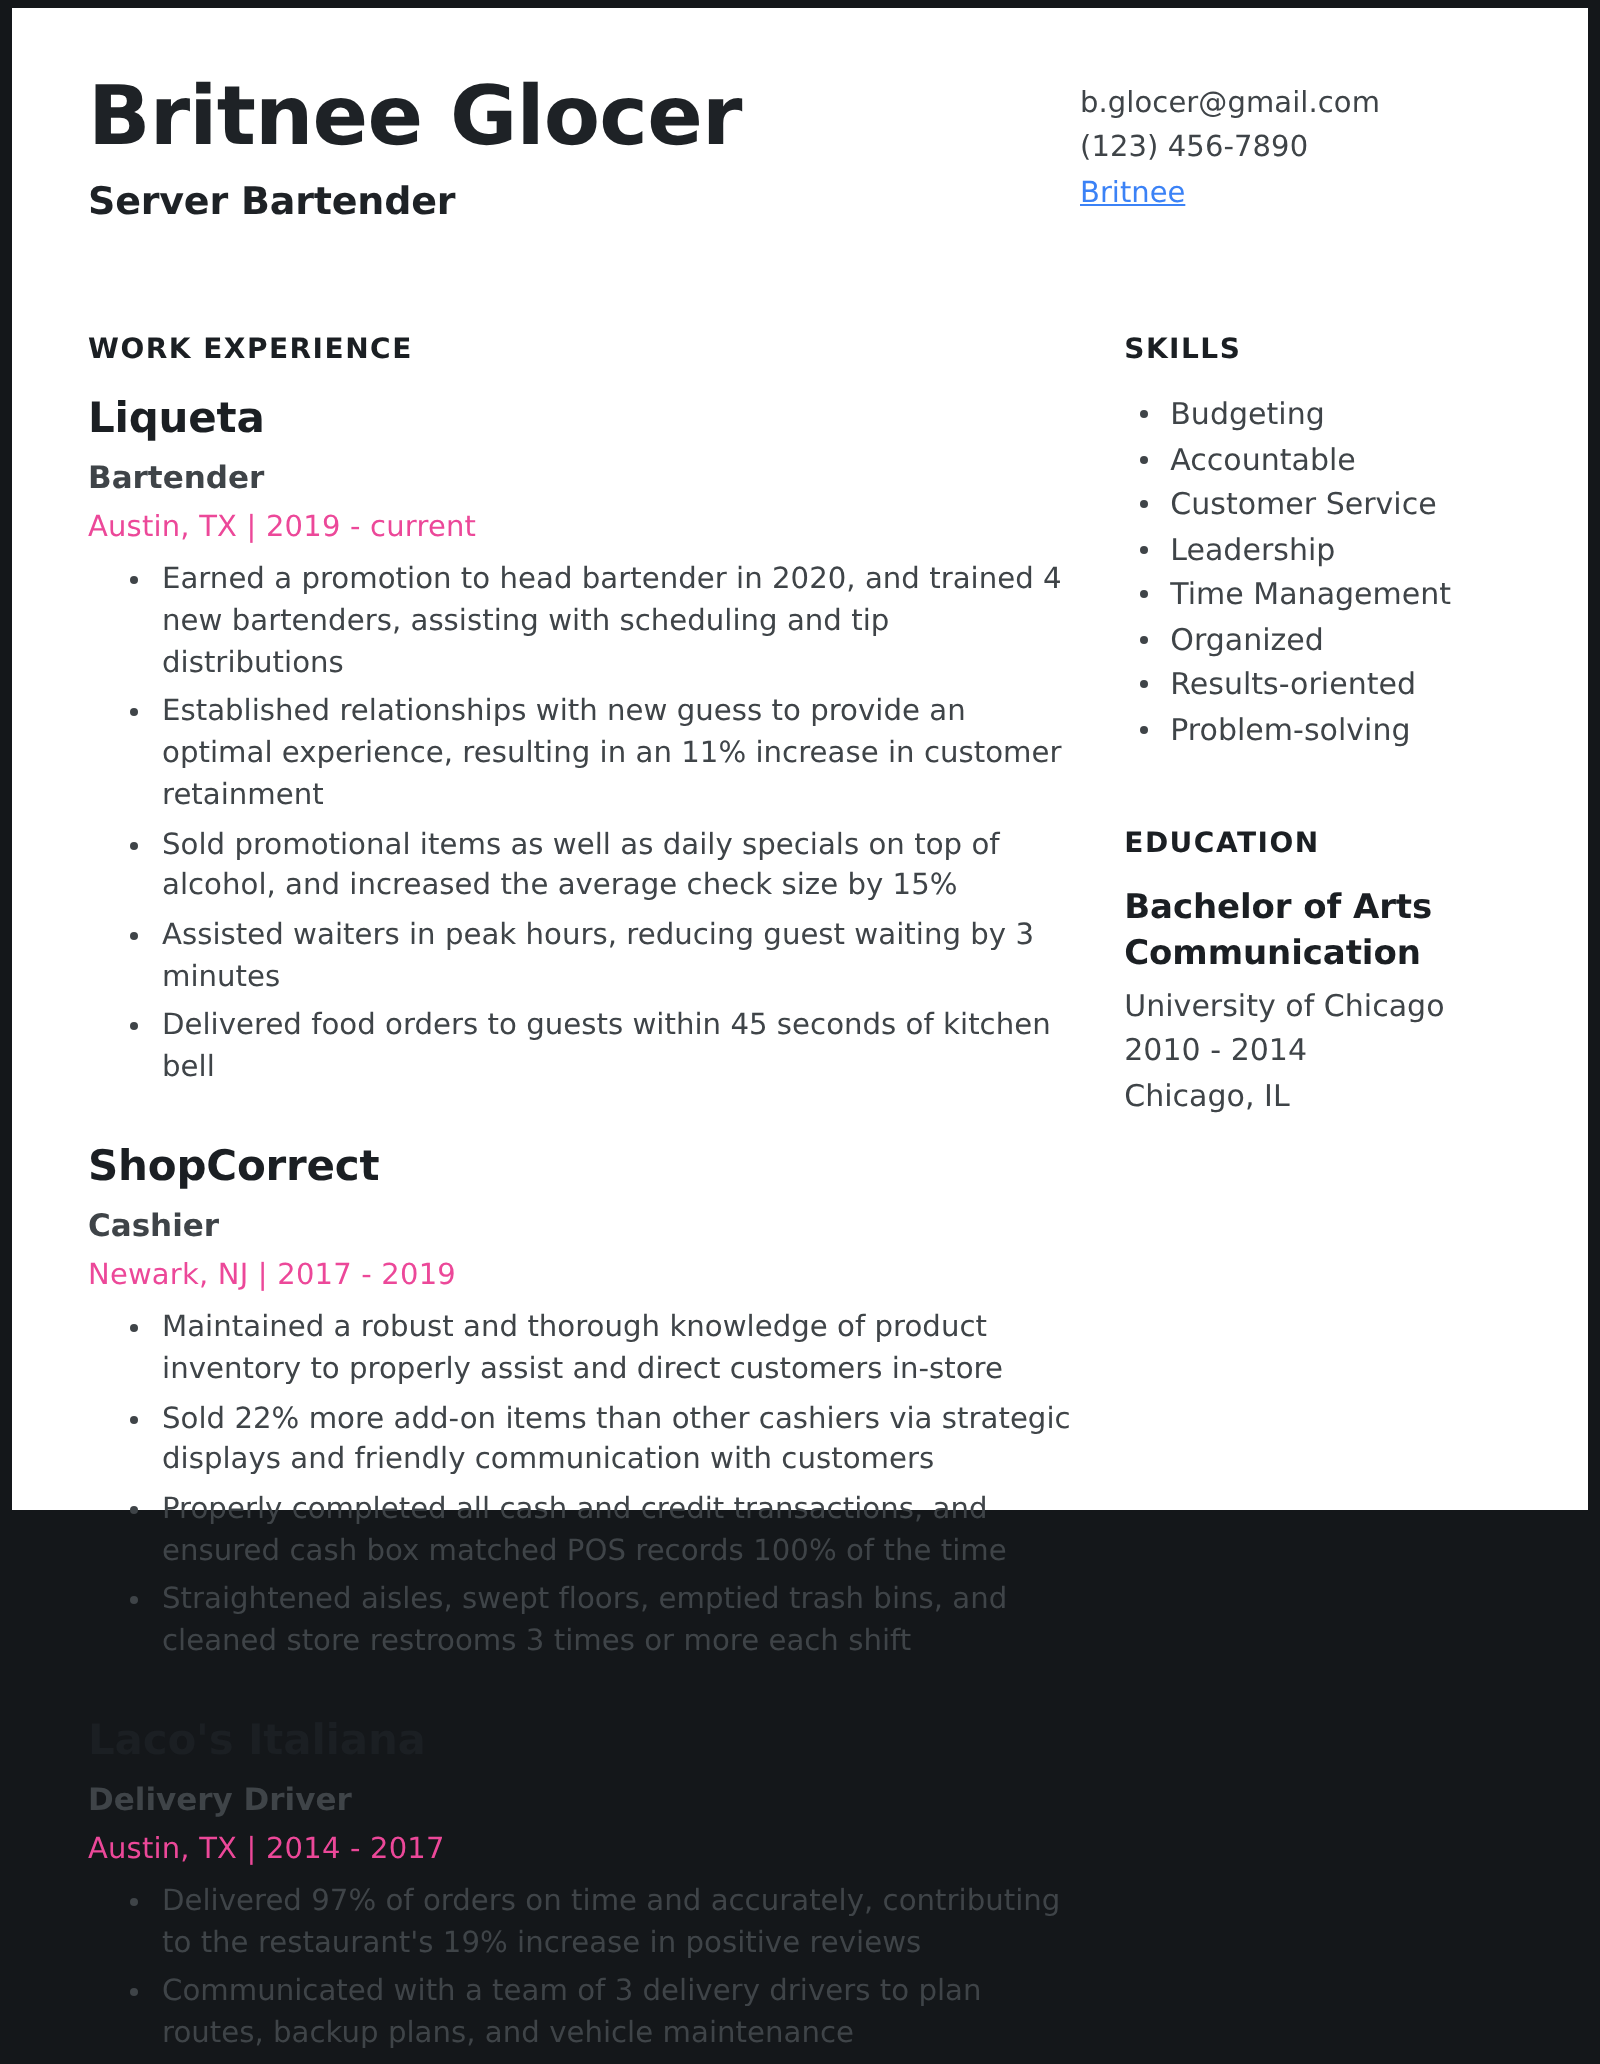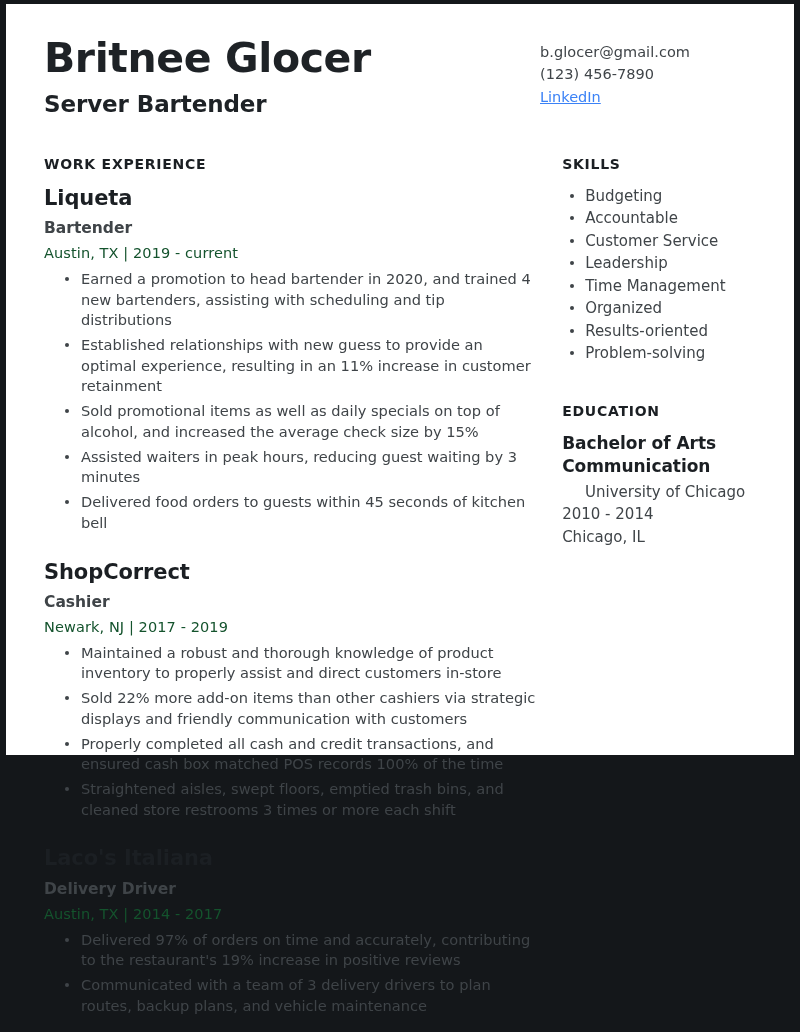--- a/index.html
+++ b/index.html
@@ -41,25 +41,25 @@
   .name {
     font-size: 41px;
     font-weight: bold;
     letter-spacing: -0.4px;
     color: #1e2226;
     line-height: 1.08;
     margin: 0;
     white-space: nowrap;
   }
   .job-title {
-    font-size: 23px;
+    font-size: 19px;
     font-weight: bold;
     color: #1e2226;
     letter-spacing: -0.1px;
-    margin: 11px 0 0 0;
+    margin: 11px 0 16px 0;
     line-height: 1.15;
   }
 
   .contact {
     width: 236px;
     padding-top: 7px;
     padding-left: 8px;
   }
   .contact-line {
     font-size: 14.5px;
@@ -107,21 +107,21 @@
   }
   .job-role {
     font-size: 15.5px;
     color: #3f4448;
     line-height: 1.3;
     margin-bottom: 6px;
     font-weight: bold;
   }
   .job-meta {
     font-size: 14.5px;
-    color: #14532d;
+    color: #ec4899;
     line-height: 1.3;
     margin-bottom: 6px;
     letter-spacing: 0.1px;
   }
 
   ul.bullets {
     list-style: none;
     margin: 0;
     padding: 0 0 0 20px;
   }
@@ -178,38 +178,38 @@
     color: #1b1f23;
     line-height: 1.35;
     letter-spacing: -0.05px;
   }
   .edu-line {
     font-size: 15px;
     color: #3f4448;
     line-height: 1.5;
     letter-spacing: 0.01px;
   }
-  .edu-school { margin-top: 3px; text-align: center; }
+  .edu-school { margin-top: 3px; }
 </style>
 </head>
 <body>
 
 <div class="page-frame">
   <div class="page">
 
     <div class="header">
       <div class="identity">
         <div class="name">Britnee Glocer</div>
         <div class="job-title">Server Bartender</div>
       </div>
 
       <div class="contact">
         <div class="contact-line">b.glocer@gmail.com</div>
         <div class="contact-line">(123) 456-7890</div>
-        <div><span class="contact-link">LinkedIn</span></div>
+        <div><span class="contact-link">Britnee</span></div>
       </div>
     </div>
 
     <div class="columns">
 
       <div class="col-main">
         <div class="section-title">WORK EXPERIENCE</div>
 
         <div class="job">
           <div class="job-company">Liqueta</div>

